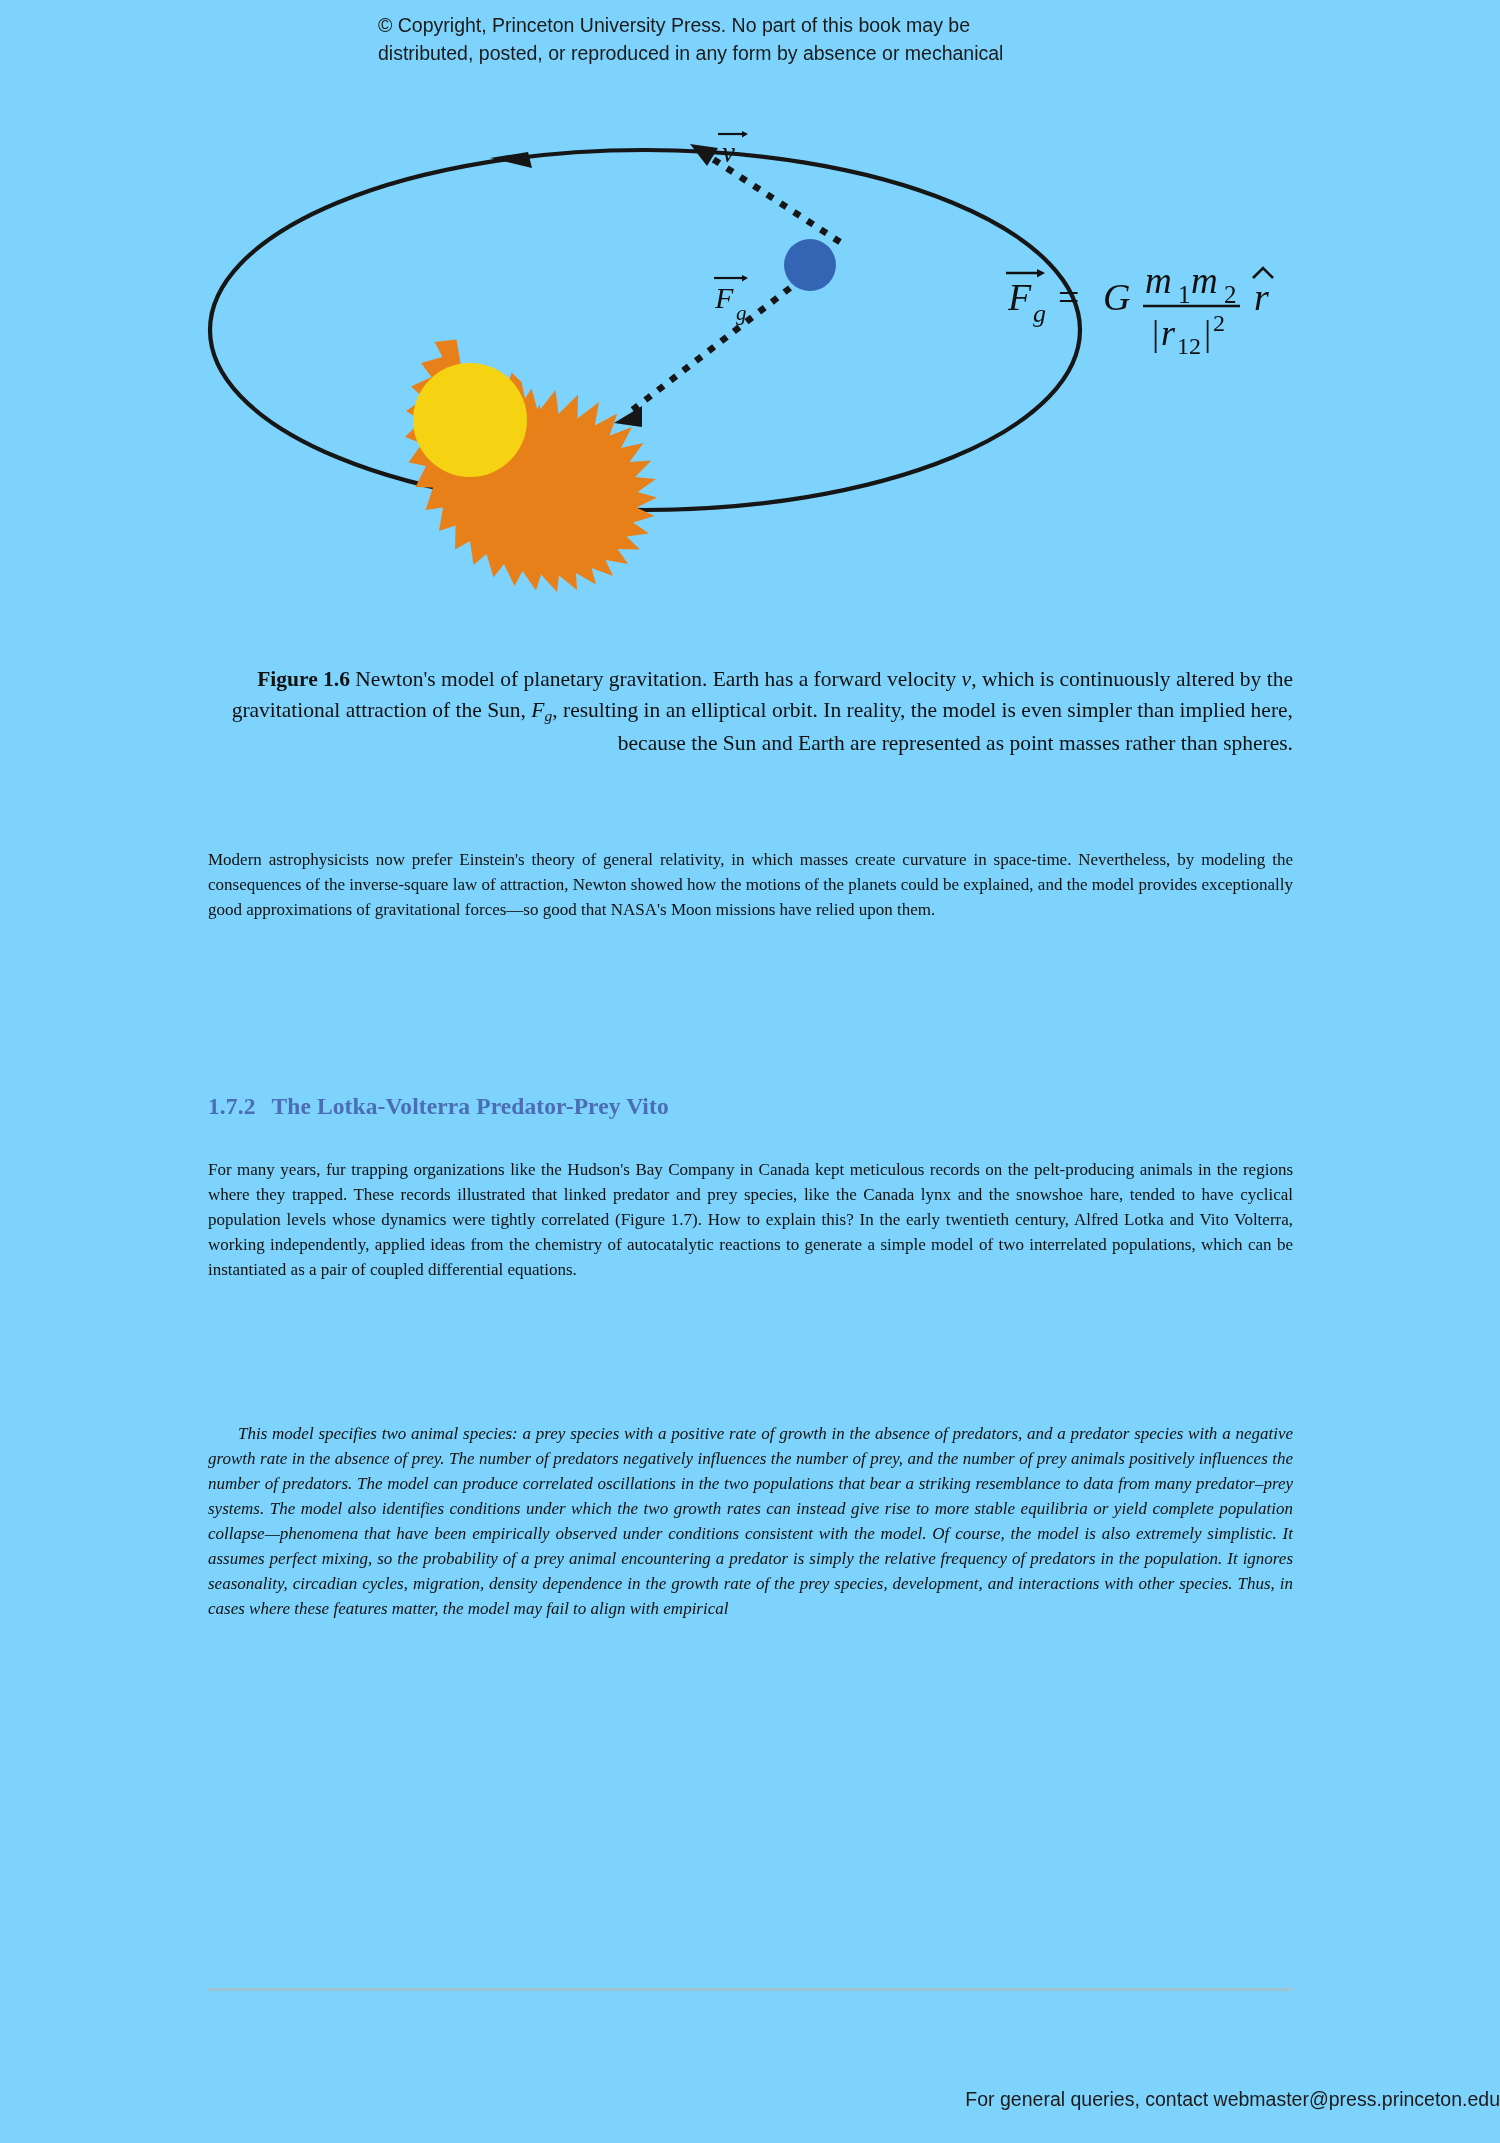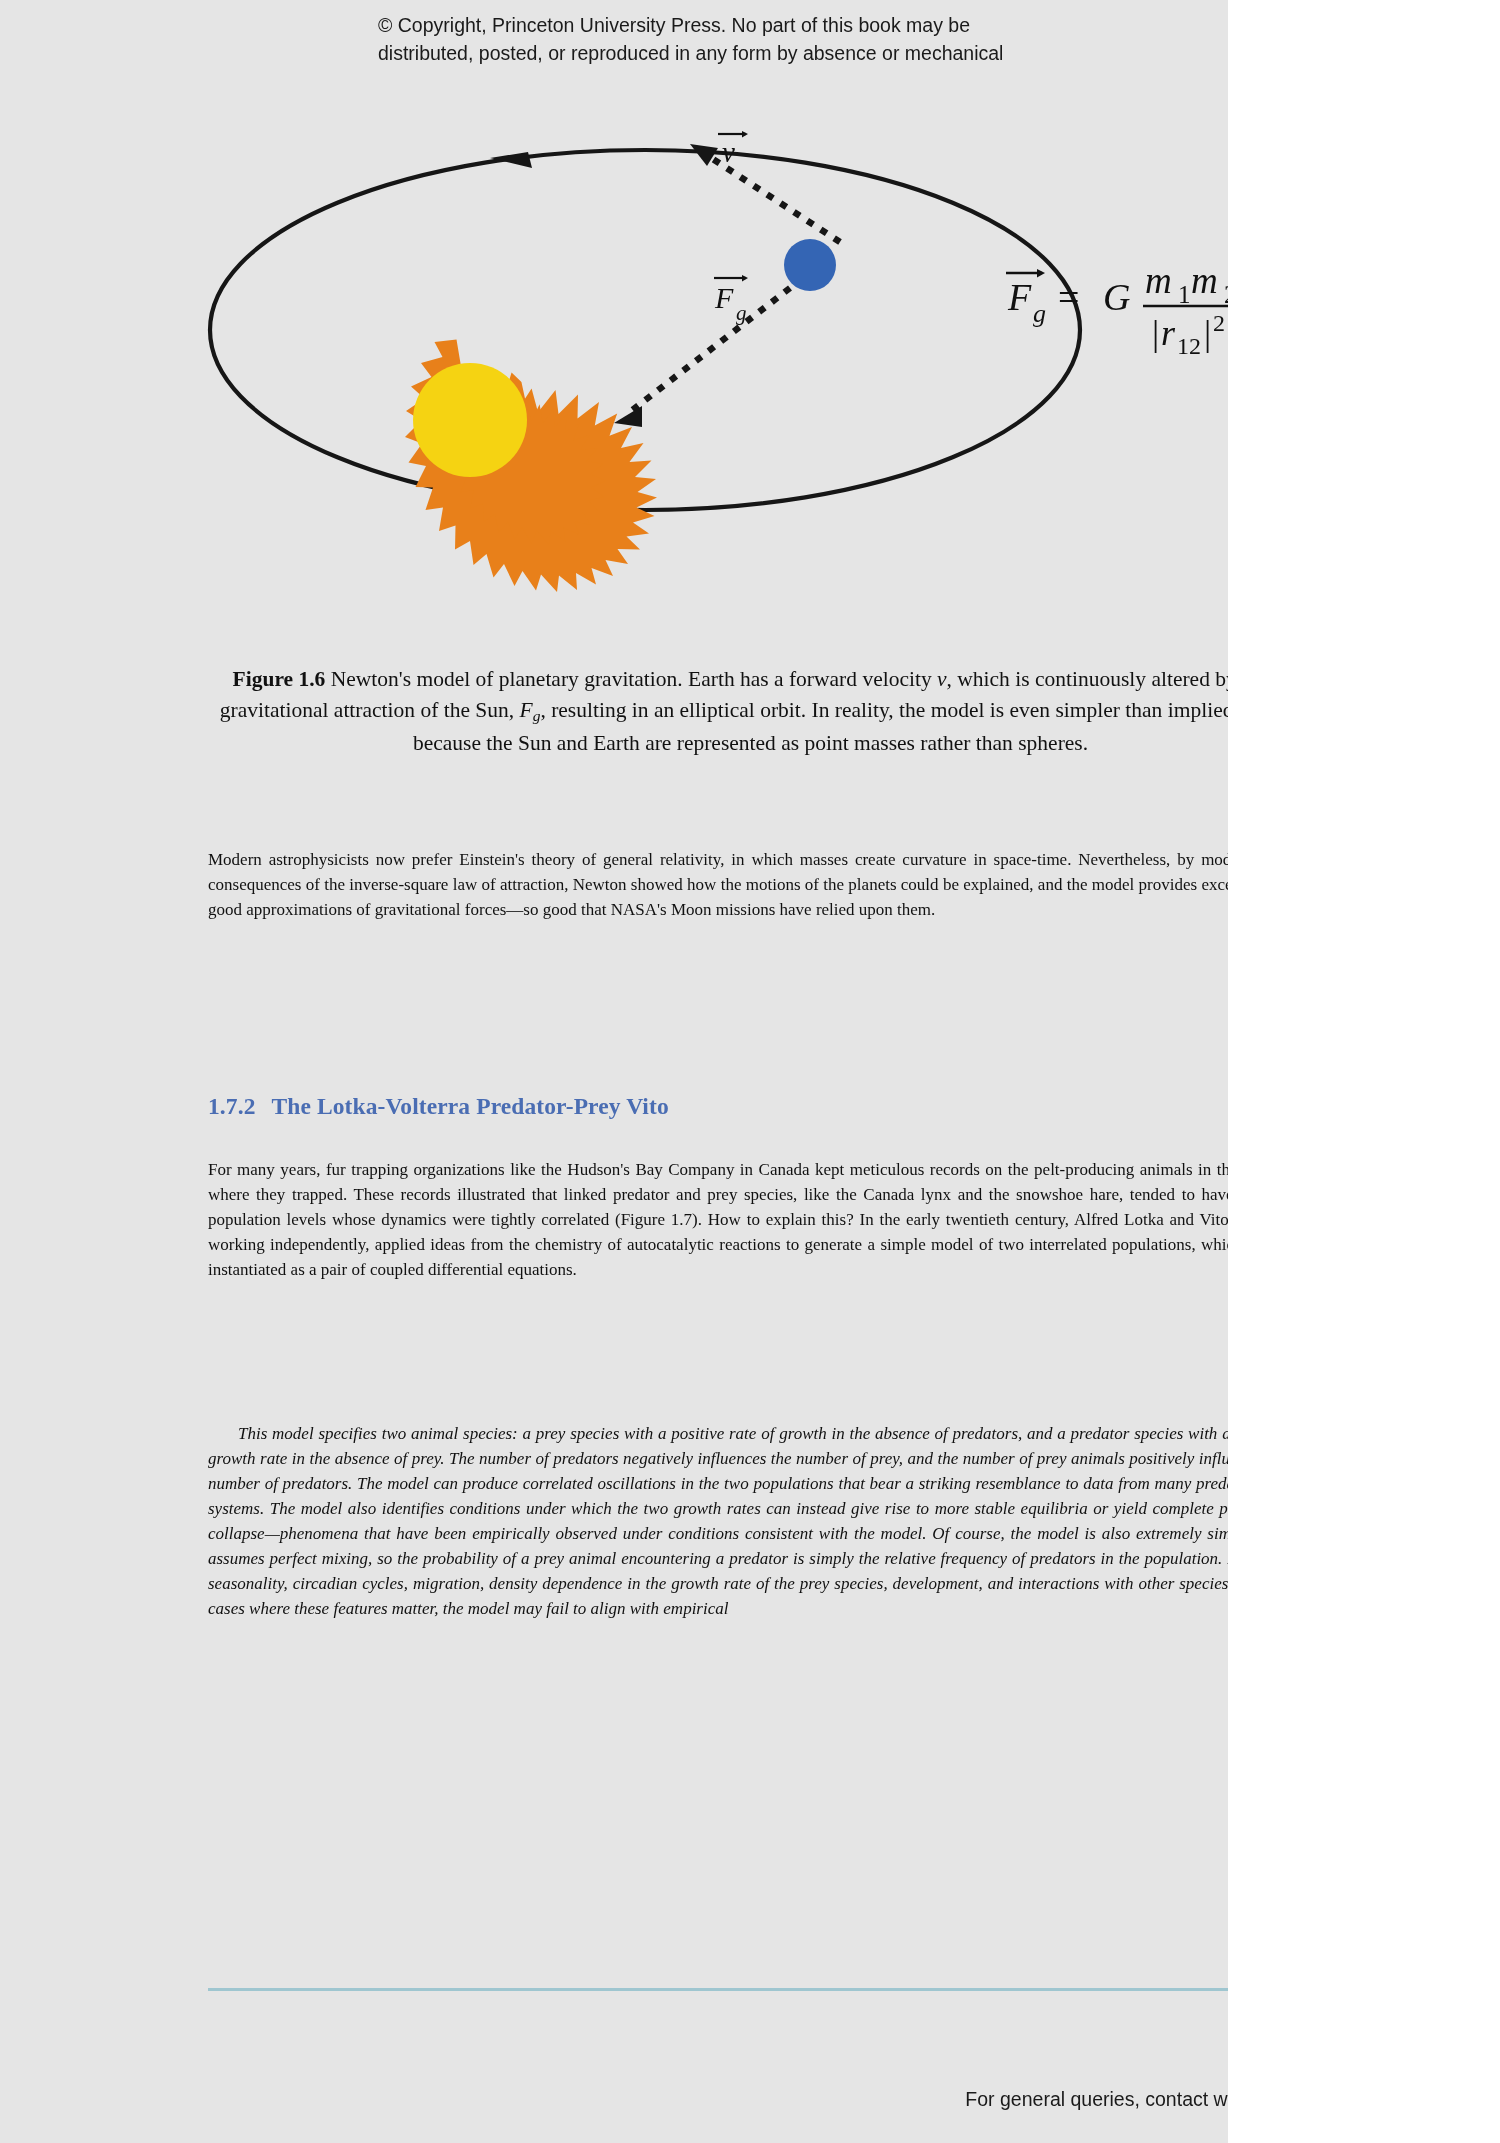--- a/index.html
+++ b/index.html
@@ -2,23 +2,23 @@
 <html><head>
 <meta charset="utf-8">
 <style>
   html, body {
     margin: 0;
     padding: 0;
     background: #ffffff;
   }
   .page {
     position: relative;
-    width: 1228px;
+    width: 1500px;
     height: 2143px;
-    background: #e5e5e5;
+    background: #7dd3fc;
     overflow: hidden;
     font-family: "Liberation Serif", serif;
   }
 
   
   .copyright {
     position: absolute;
     left: 378px;
     top: 12px;
     width: 760px;
@@ -41,21 +41,21 @@
 
   
   .caption {
     position: absolute;
     left: 208px;
     top: 664px;
     width: 1085px;
     font-size: 21.5px;
     line-height: 1.445;
     color: #111111;
-    text-align: center;
+    text-align: right;
   }
   .caption b { font-weight: bold; }
   .caption i { font-style: italic; }
   .sub { font-size: 0.72em; vertical-align: -0.28em; }
 
   
   .body-para {
     position: absolute;
     left: 208px;
     width: 1085px;

